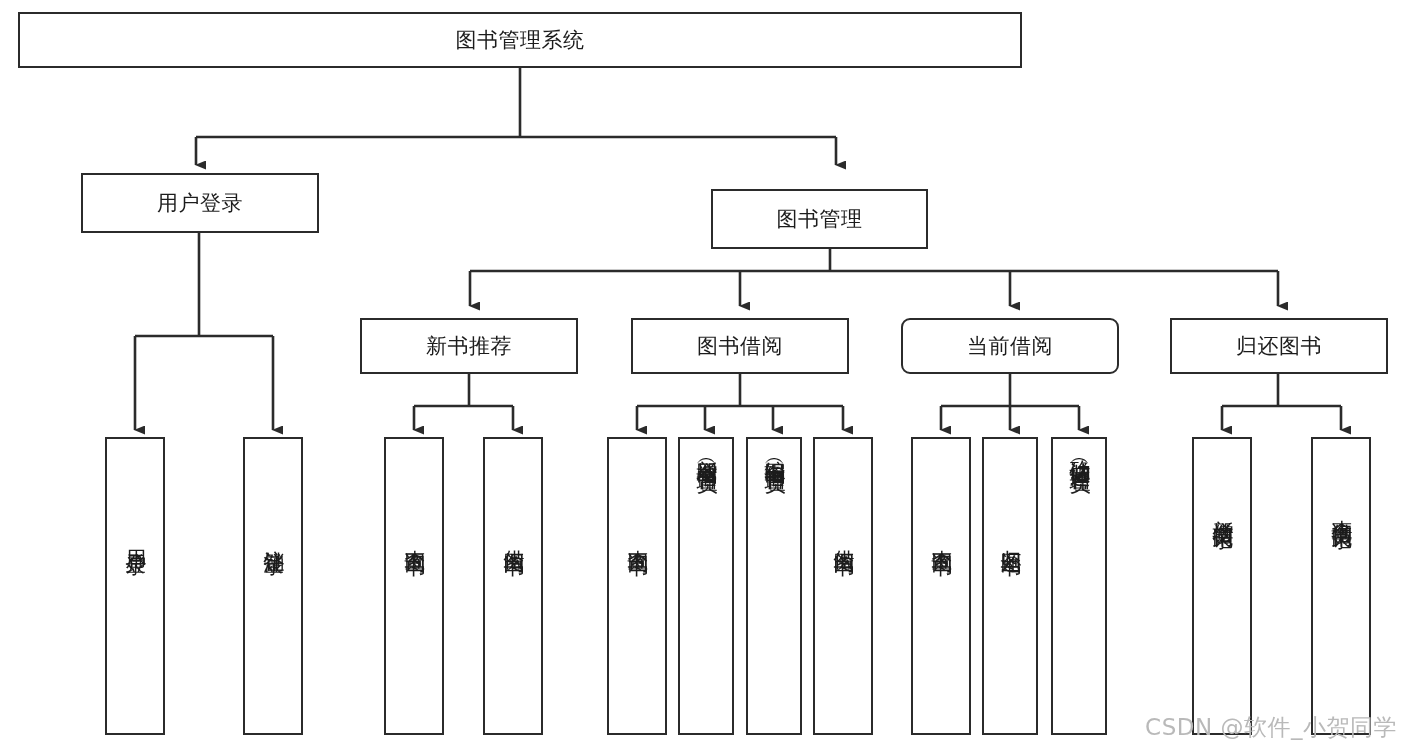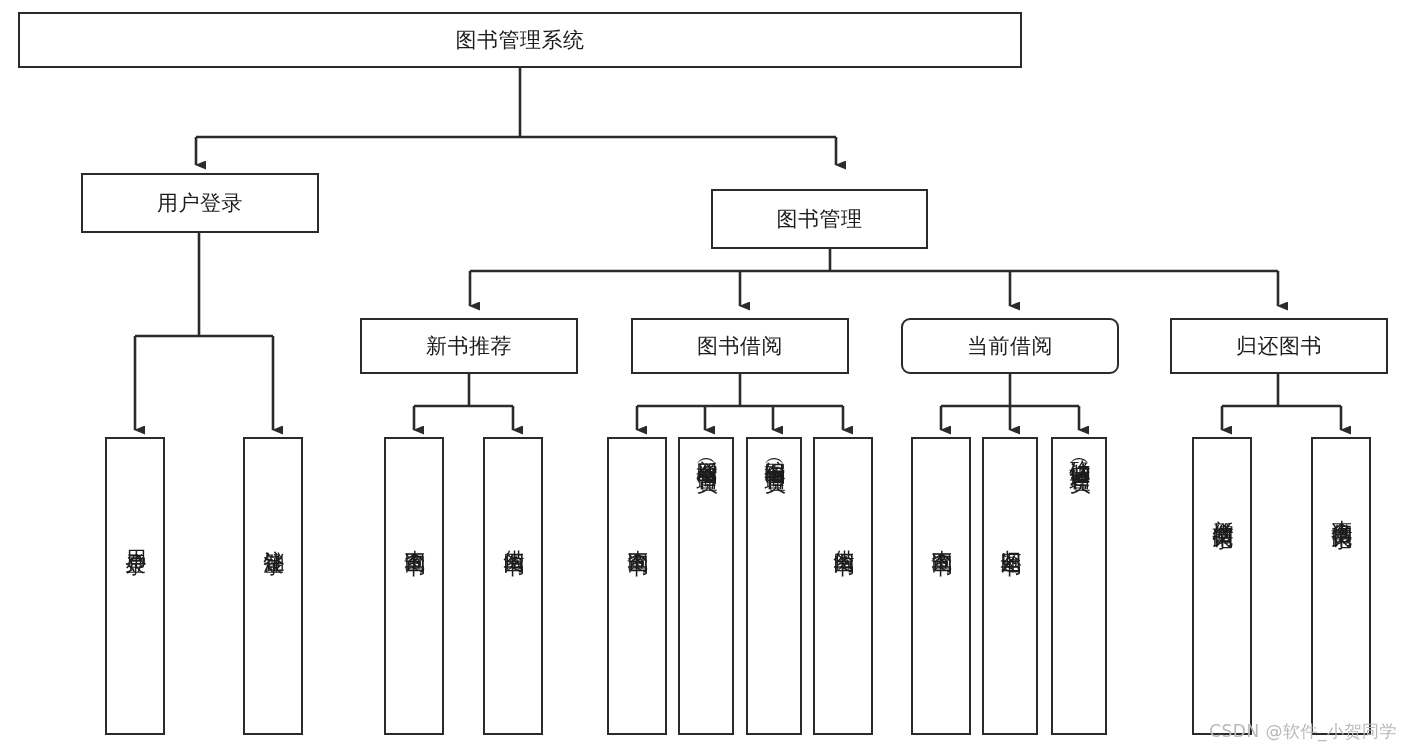--- a/index.html
+++ b/index.html
@@ -62,21 +62,21 @@
   .node.vert.mid .lbl {
     margin-top: 60px;
   }
   .node.vert.mid2 .lbl {
     margin-top: 90px;
   }
   .watermark {
     position: absolute;
     right: 8px;
     bottom: 4px;
-    font-size: 17px;
+    font-size: 23px;
     color: #b9b9b9;
     letter-spacing: 0.5px;
     z-index: 5;
     white-space: nowrap;
   }
 </style>
 </head>
 <body>
 
 <div id="canvas">

